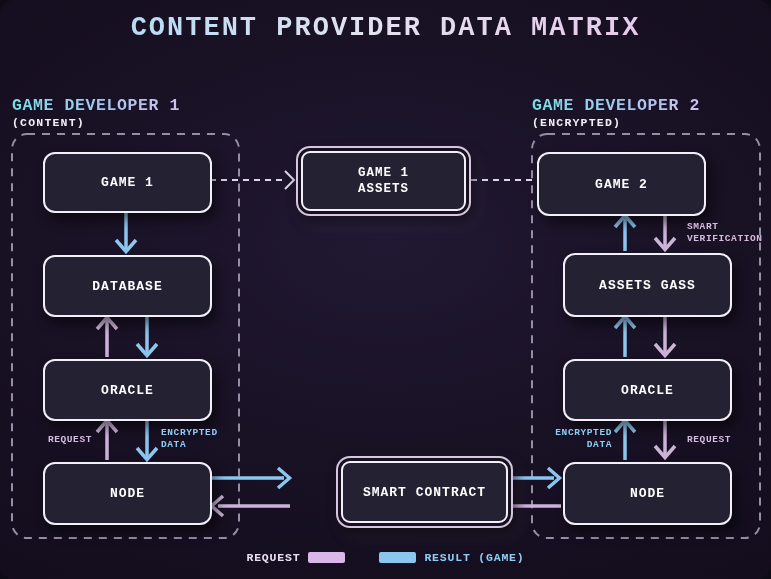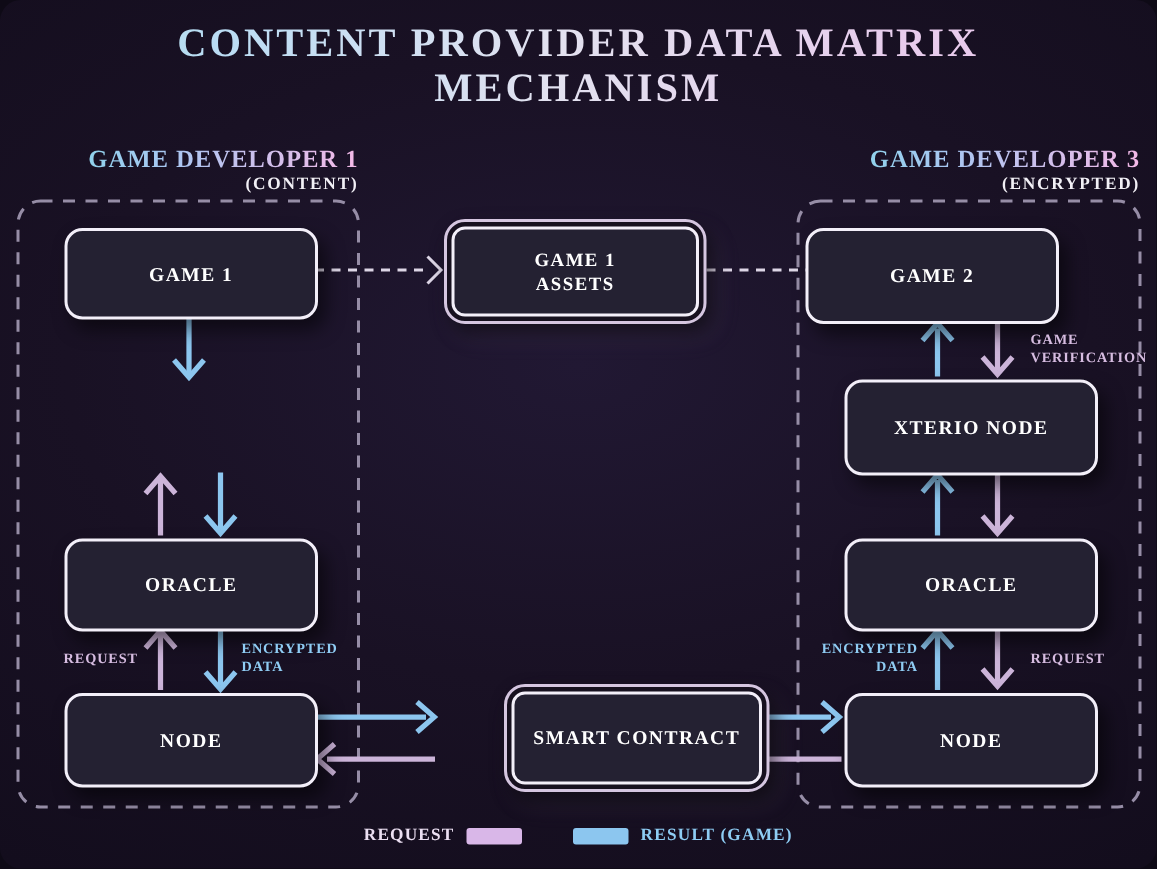--- a/index.html
+++ b/index.html
@@ -1,28 +1,28 @@
 <!DOCTYPE html>
 <html><head>
 <meta charset="utf-8">
 <style>
   html,body{margin:0;padding:0;background:#0e0a16;}
   .canvas{
     position:relative;width:771px;height:579px;overflow:hidden;
     background:radial-gradient(ellipse 85% 70% at 50% 42%, #211833 0%, #191124 52%, #130d1d 100%);
-    font-family:Liberation Serif, serif;
+    font-family:Liberation Mono, monospace;
     border-radius:14px;
   }
   .title{
     position:absolute;top:13px;left:0;width:771px;text-align:center;
     font-size:27px;line-height:30px;font-weight:700;letter-spacing:2px;
     background:linear-gradient(92deg,#aeded6 0%,#b9dcf4 18%,#e3e2f0 48%,#e7ccec 78%,#edc6ec 100%);
     -webkit-background-clip:text;background-clip:text;color:transparent;
   }
-  .col-hdr{position:absolute;text-align:right;z-index:3;}
+  .col-hdr{position:absolute;text-align:left;z-index:3;}
   .col-hdr .h{
     font-size:16.5px;font-weight:700;letter-spacing:0.6px;
     background:linear-gradient(90deg,#7cdce9 0%,#a9c6f1 45%,#f4b9e7 100%);
     -webkit-background-clip:text;background-clip:text;color:transparent;
   }
   .col-hdr .s{font-size:11.5px;font-weight:700;letter-spacing:1.2px;color:#f2f0f6;margin-top:1px;}
   svg.overlay{position:absolute;left:0;top:0;z-index:1;}
   .node{
     position:absolute;z-index:2;display:flex;align-items:center;justify-content:center;
     background:#242132;border:2px solid #f3eff9;border-radius:12px;
@@ -54,29 +54,28 @@
   .legend .swatch.pink{background:#d9b7e8;margin-left:8px;}
   .legend .swatch.blue{background:#8cc6ef;margin-right:8px;margin-left:34px;}
 </style>
 </head>
 <body>
 
 <div class="canvas">
 
   <div class="title">
     <div>CONTENT PROVIDER DATA MATRIX</div>
-    <div>MECHANISM</div>
   </div>
 
   <div class="col-hdr" style="left:12px;top:96px;width:227px;">
     <div class="h">GAME DEVELOPER 1</div>
     <div class="s">(CONTENT)</div>
   </div>
   <div class="col-hdr" style="left:532px;top:96px;width:228px;">
-    <div class="h">GAME DEVELOPER 3</div>
+    <div class="h">GAME DEVELOPER 2</div>
     <div class="s">(ENCRYPTED)</div>
   </div>
 
   <svg class="overlay" width="771" height="579" viewBox="0 0 771 579">
 
     <g>
       <rect x="12" y="134" width="227" height="404" rx="15" fill="none" stroke="#968da6" stroke-width="2" stroke-dasharray="8 7"></rect>
     </g>
     <g>
       <rect x="532" y="134" width="228" height="404" rx="15" fill="none" stroke="#968da6" stroke-width="2" stroke-dasharray="8 7"></rect>
@@ -151,32 +150,35 @@
     </g>
     <g stroke="#ccb4d9" stroke-width="3.5" fill="none">
       <path d="M561 506 H479"></path>
         <path d="M484 496 L472.5 506 L484 516"></path>
     </g>
   </svg>
 
   <div class="node" style="left:43px;top:152px;width:165px;height:57px;">
     <span>GAME 1</span>
   </div>
+  <div class="node" style="left:43px;top:255px;width:165px;height:58px;">
+    <span>DATABASE</span>
+  </div>
   <div class="node" style="left:43px;top:359px;width:165px;height:58px;">
     <span>ORACLE</span>
   </div>
   <div class="node" style="left:43px;top:462px;width:165px;height:59px;">
     <span>NODE</span>
   </div>
 
   <div class="node" style="left:537px;top:152px;width:165px;height:60px;">
     <span>GAME 2</span>
   </div>
   <div class="node" style="left:563px;top:253px;width:165px;height:60px;">
-    <span>XTERIO NODE</span>
+    <span>ASSETS GASS</span>
   </div>
   <div class="node" style="left:563px;top:359px;width:165px;height:58px;">
     <span>ORACLE</span>
   </div>
   <div class="node" style="left:563px;top:462px;width:165px;height:59px;">
     <span>NODE</span>
   </div>
 
   <div class="dbox" style="left:296px;top:146px;width:175px;height:70px;">
     <div class="inner">
@@ -189,21 +191,21 @@
       <span>SMART CONTRACT</span>
     </div>
   </div>
 
   <div class="lbl pink" style="left:36px;top:434px;width:56px;text-align:right;">REQUEST</div>
   <div class="lbl blue pre" style="left:161px;top:427px;width:78px;text-align:left;">ENCRYPTED
 DATA</div>
   <div class="lbl blue pre" style="left:536px;top:427px;width:76px;text-align:right;">ENCRYPTED
 DATA</div>
   <div class="lbl pink" style="left:687px;top:434px;width:60px;text-align:left;">REQUEST</div>
-  <div class="lbl pink pre" style="left:687px;top:221px;width:72px;text-align:left;">GAME
+  <div class="lbl pink pre" style="left:687px;top:221px;width:72px;text-align:left;">SMART
 VERIFICATION</div>
 
   <div class="legend">
     <span class="txt req">REQUEST</span>
     <span class="swatch pink"></span>
     <span class="swatch blue"></span>
     <span class="txt res">RESULT (GAME)</span>
   </div>
 
 </div>

